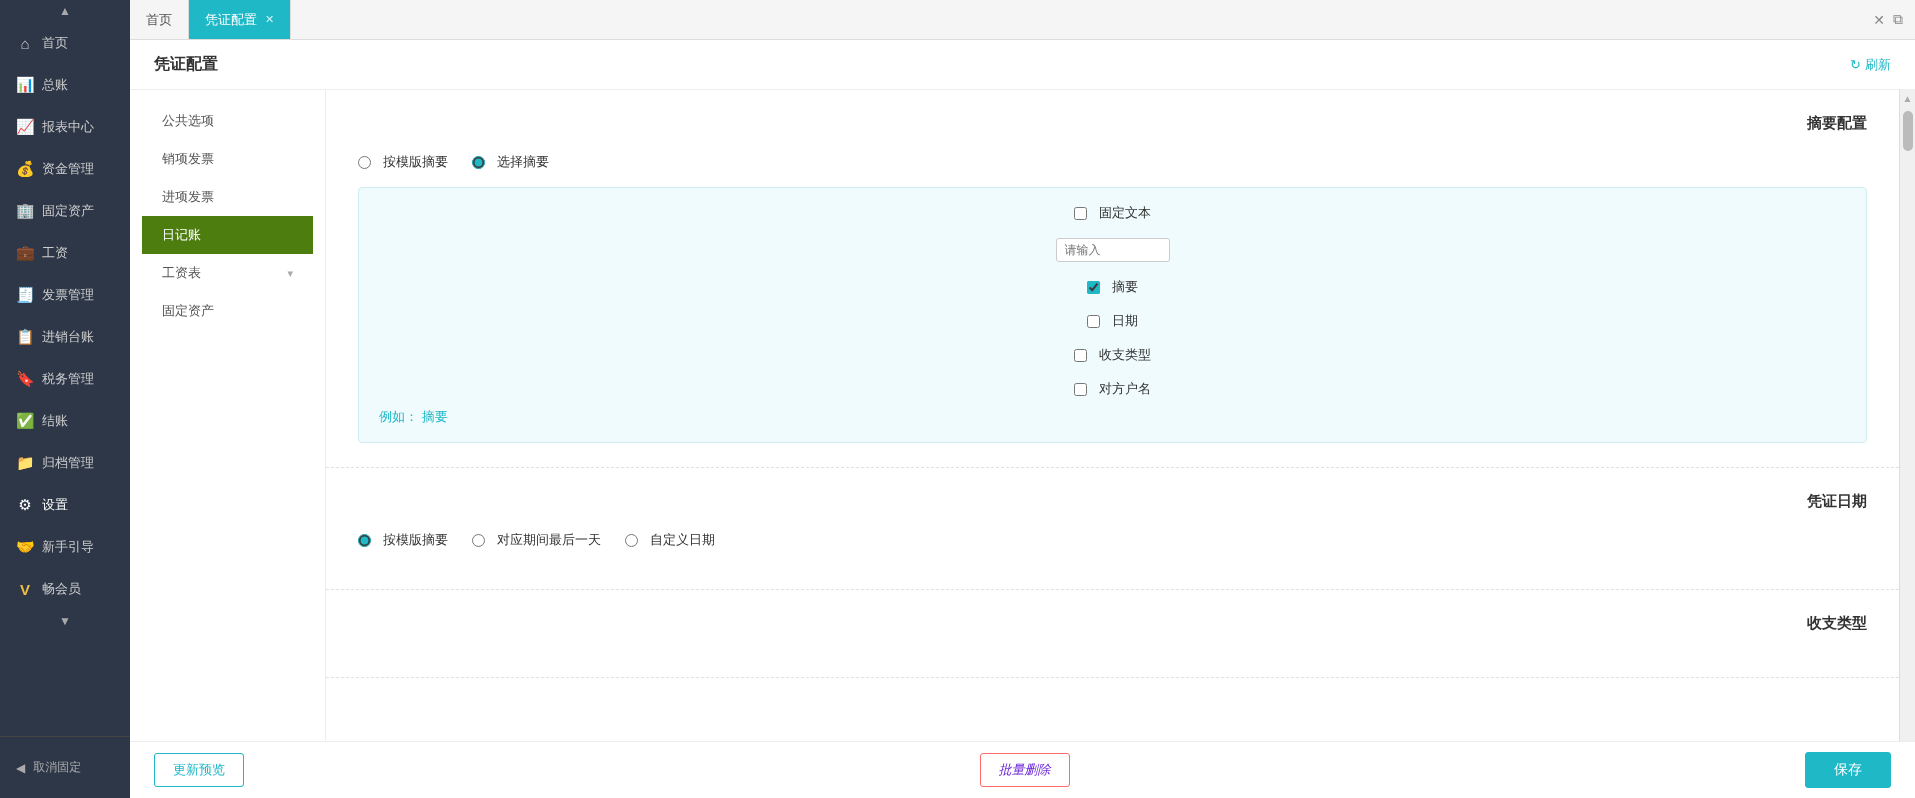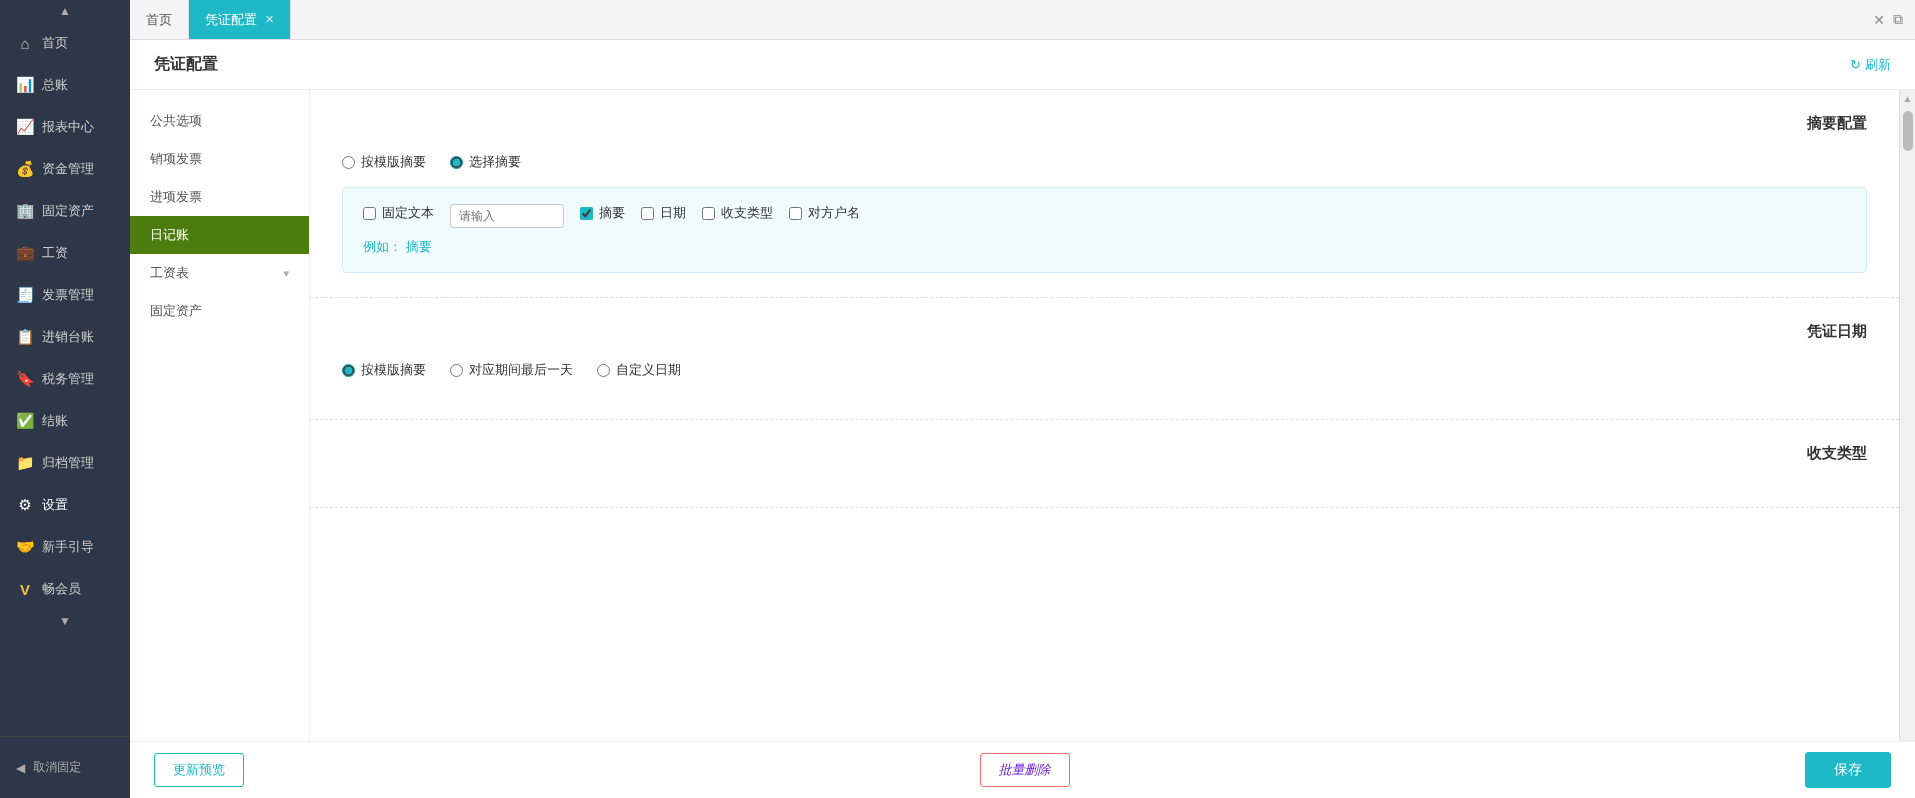--- a/index.html
+++ b/index.html
@@ -118,24 +118,24 @@
 
     
     .body-layout {
       display: flex;
       flex: 1;
       overflow: hidden;
     }
 
     
     .left-nav {
-      width: 180px;
+      width: 196px;
       background: #fff;
       border-right: 1px solid #eee;
-      padding: 12px 0;
+      padding: 12px 12px;
       flex-shrink: 0;
       overflow-y: auto;
     }
     .left-nav-item {
       padding: 10px 20px;
       cursor: pointer;
       color: #555;
       font-size: 13px;
       display: flex;
       align-items: center;
@@ -171,42 +171,43 @@
     
     .option-row {
       display: flex;
       align-items: center;
       gap: 24px;
       margin-bottom: 16px;
     }
     .radio-item, .checkbox-item {
       display: flex;
       align-items: center;
-      gap: 6px;
+      gap: 12px;
       cursor: pointer;
       font-size: 13px;
     }
     input[type="radio"], input[type="checkbox"] {
       cursor: pointer;
       accent-color: #1eb8c7;
     }
 
     
     .summary-config-box {
       background: #f0fbfd;
       border: 1px solid #d0eef2;
       border-radius: 4px;
       padding: 16px 20px;
       margin-top: 4px;
     }
     .summary-config-row {
       display: flex;
-      align-items: flex-start;
+      align-items: center;
       gap: 16px;
       flex-wrap: wrap;
+      flex-direction: column;
     }
     .summary-config-row input[type="text"] {
       border: 1px solid #ccc;
       border-radius: 3px;
       padding: 4px 8px;
       font-size: 12px;
       width: 120px;
       outline: none;
       background: #fff;
     }

